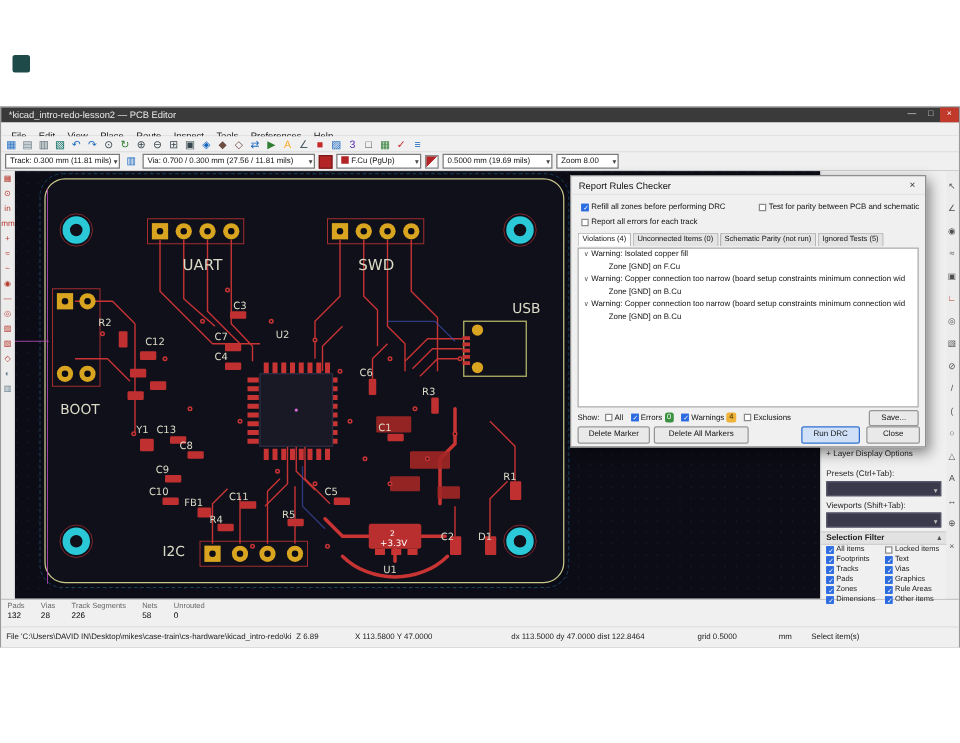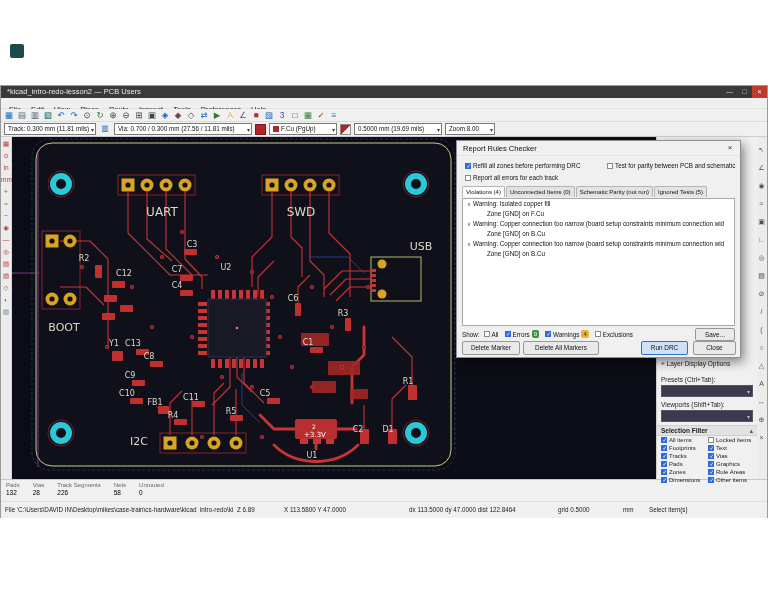--- a/index.html
+++ b/index.html
@@ -90,21 +90,21 @@
 </style>
 </head>
 <body>
 
 <div id="screen">
   <div id="desktop-icon"></div>
 
   <div id="app">
 
     <div id="titlebar">
-      <span>*kicad_intro-redo-lesson2 — PCB Users</span>
+      <span>*kicad_intro-redo-lesson2 — PCB Editor</span>
       <div class="winbtns">
         <span class="winbtn">—</span>
         <span class="winbtn">□</span>
         <span class="winbtn close">×</span>
       </div>
     </div>
 
     <div id="menubar">
       
     <span class="menu-item">File</span><span class="menu-item">Edit</span><span class="menu-item">View</span><span class="menu-item">Place</span><span class="menu-item">Route</span><span class="menu-item">Inspect</span><span class="menu-item">Tools</span><span class="menu-item">Preferences</span><span class="menu-item">Help</span></div>

